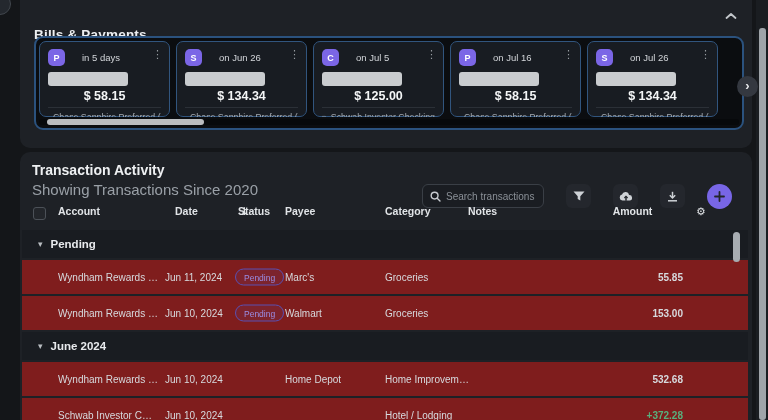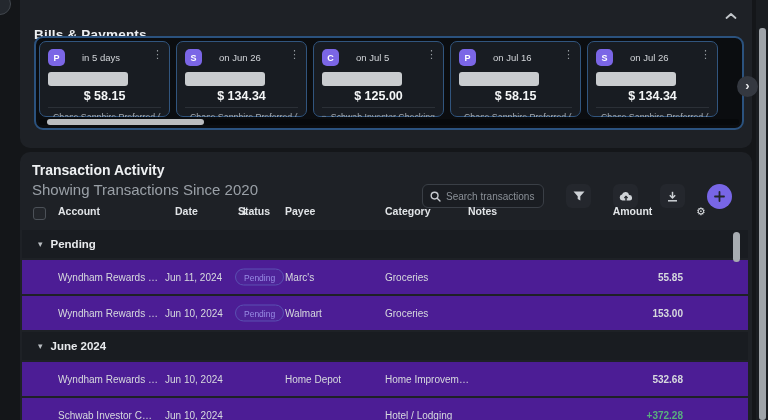--- a/index.html
+++ b/index.html
@@ -72,21 +72,21 @@
                   border:1.5px solid #4c5158; border-radius:3px; background:#23262b; cursor:pointer; }
   .sort-arrow { font-family:"DejaVu Sans", sans-serif; font-size:9px; margin-left:2px; color:#cfd3d7; }
   .gear { position:absolute; left:676px; top:0px; font-family:"DejaVu Sans", sans-serif;
           font-size:14px; color:#cfd3d7; cursor:pointer; }
 
   .rows-wrap { position:absolute; top:78px; left:2px; right:4px; bottom:0; overflow:hidden; }
   .group-hdr { height:28px; background:#191c21; display:flex; align-items:center;
                padding-left:16px; gap:8px; margin-bottom:2px; cursor:pointer; }
   .group-hdr .caret { font-family:"DejaVu Sans", sans-serif; font-size:9px; color:#b9bdc2; }
   .group-hdr .glabel { font-size:11.5px; font-weight:bold; color:#e8eaed; }
-  .txn-row { height:34px; background:#4c1d95; position:relative; margin-bottom:2px; cursor:pointer; }
+  .txn-row { height:34px; background:#7f1d1d; position:relative; margin-bottom:2px; cursor:pointer; }
   .txn-row .cell { position:absolute; top:50%; transform:translateY(-50%); font-size:10px; color:#d7dade; white-space:nowrap; }
   .c-account { left:36px; } .c-date { left:143px; } .c-status { left:213px; }
   .c-payee { left:263px; } .c-category { left:363px; } .c-notes { left:448px; }
   .c-amount { right:65px; text-align:center; color:#dde0e3;font-weight:bold; }
   .c-amount.positive { color:#58b07d; }
   .badge { display:inline-block; border:1px solid #5a50b2; color:#9a8ee6; border-radius:9px;
            font-size:8.5px; padding:2.5px 8px; background:rgba(98,86,190,0.10); }
   .payee-redacted { width:58px; height:18px; background:#c5c8cb; border-radius:3px; }
 
   .table-vscroll-thumb { position:absolute; left:713px; top:80px; width:7px; height:30px;

